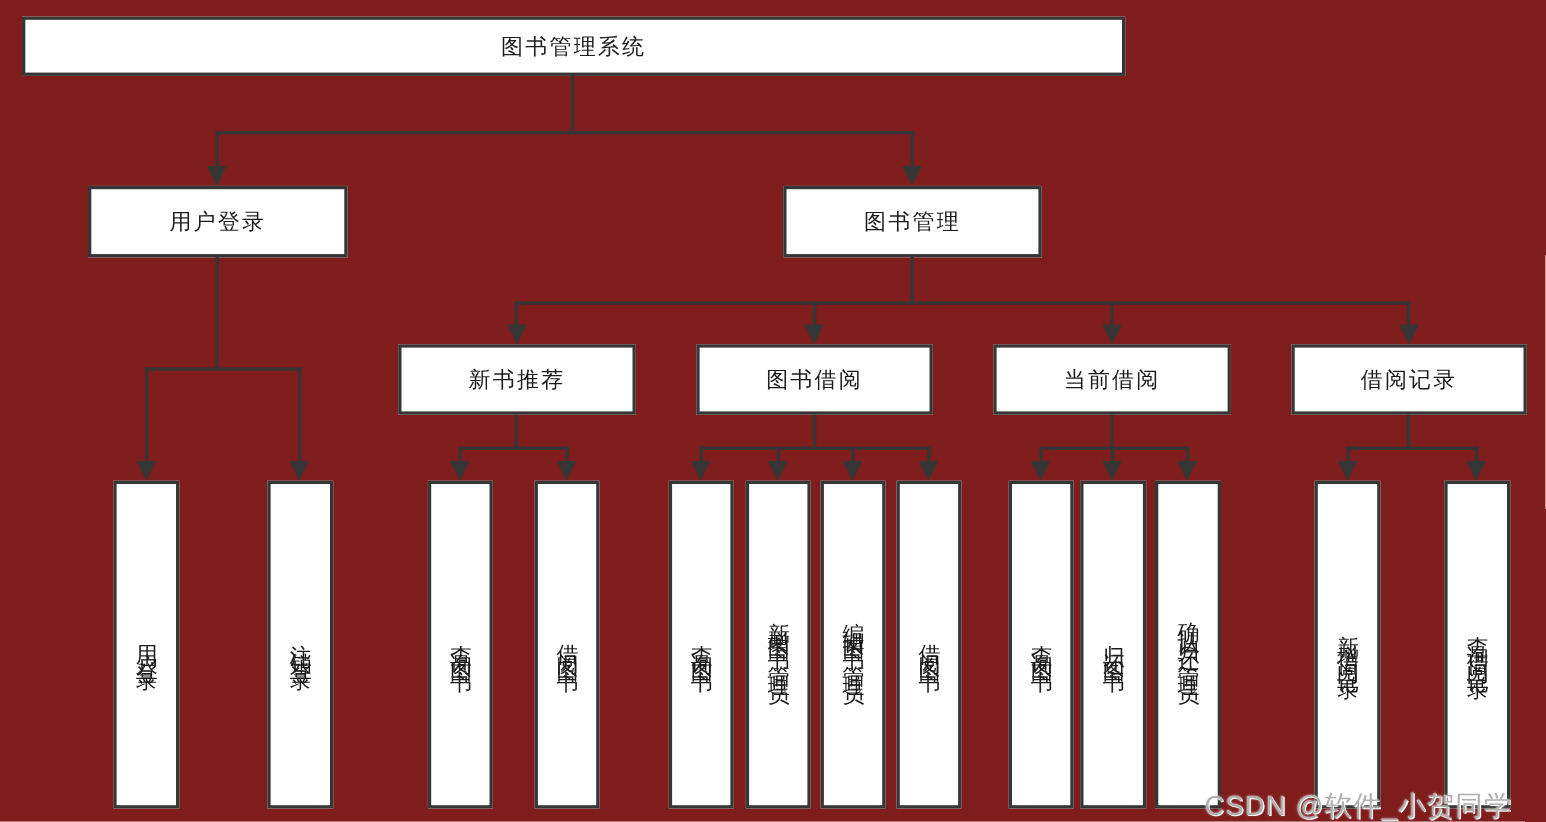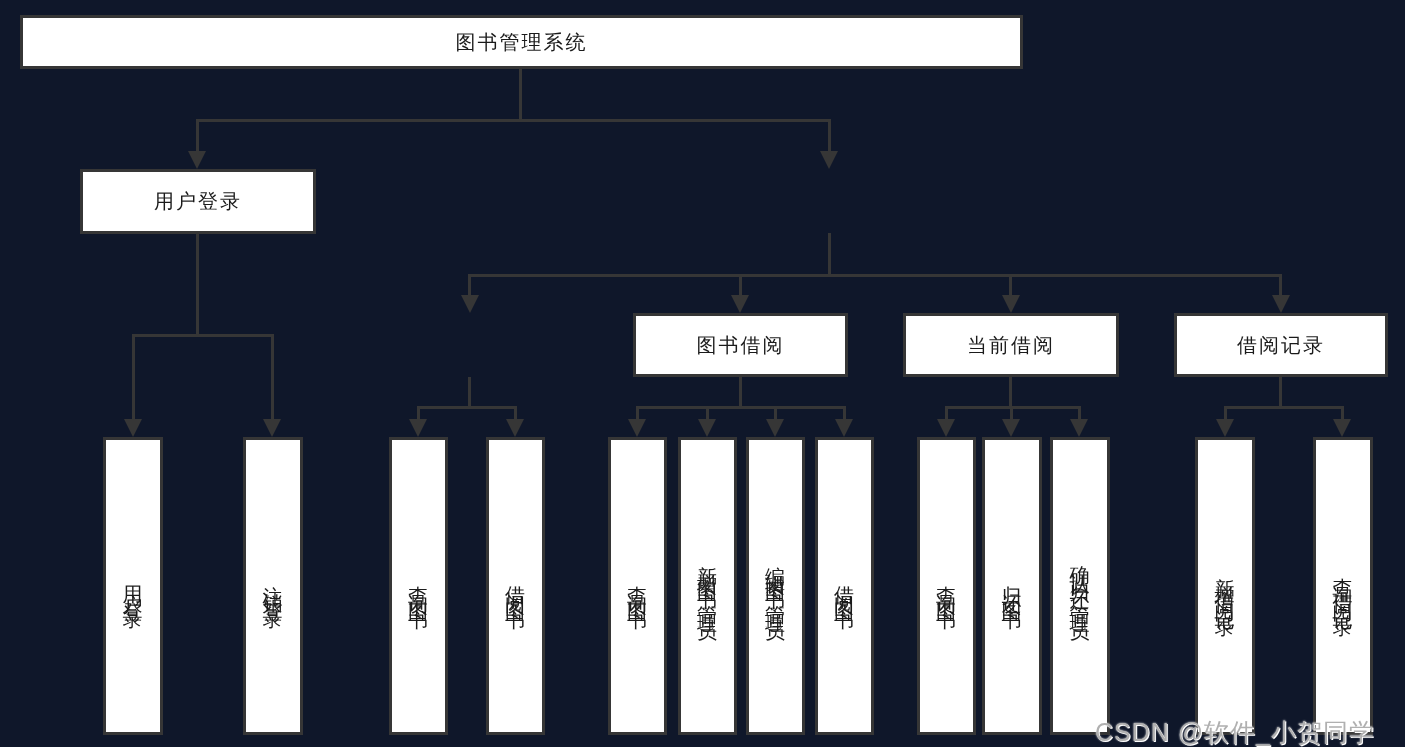--- a/index.html
+++ b/index.html
@@ -7,21 +7,21 @@
     --text:#1b1b1b;
     --wm:#b0b0b0;
   }
   *{box-sizing:border-box;margin:0;padding:0;}
   html,body{background:#ffffff;}
   body{font-family:"Liberation Sans","DejaVu Sans",sans-serif;}
   .canvas{
     position:relative;
     width:1405px;
     height:747px;
-    background:#0f172a;
+    background:#7f1d1d;
     overflow:hidden;
   }
   
   .node{
     position:absolute;
     border:3px solid var(--line);
     background:#fff;
     display:flex;
     align-items:center;
     justify-content:center;
@@ -83,39 +83,45 @@
   <div class="vl" style="left:519px;top:68px;height:54px"></div>
   <div class="hl" style="left:196px;top:119px;width:635px"></div>
   <div class="vl" style="left:196px;top:119px;height:34px"></div>
   <div class="arr" style="left:188px;top:151px"></div>
   <div class="vl" style="left:828px;top:119px;height:34px"></div>
   <div class="arr" style="left:820px;top:151px"></div>
 
   <div class="node" style="left:80px;top:169px;width:236px;height:65px">
     <span>用户登录</span>
   </div>
+  <div class="node" style="left:712px;top:169px;width:235px;height:65px">
+    <span>图书管理</span>
+  </div>
 
   <div class="vl" style="left:196px;top:233px;height:104px"></div>
   <div class="hl" style="left:132px;top:334px;width:142px"></div>
   <div class="vl" style="left:132px;top:334px;height:87px"></div>
   <div class="arr" style="left:124px;top:419px"></div>
   <div class="vl" style="left:271px;top:334px;height:87px"></div>
   <div class="arr" style="left:263px;top:419px"></div>
 
   <div class="vl" style="left:828px;top:233px;height:44px"></div>
   <div class="hl" style="left:468px;top:274px;width:814px"></div>
   <div class="vl" style="left:468px;top:274px;height:24px"></div>
   <div class="arr" style="left:461px;top:295px"></div>
   <div class="vl" style="left:739px;top:274px;height:24px"></div>
   <div class="arr" style="left:731px;top:295px"></div>
   <div class="vl" style="left:1009px;top:274px;height:24px"></div>
   <div class="arr" style="left:1002px;top:295px"></div>
   <div class="vl" style="left:1279px;top:274px;height:24px"></div>
   <div class="arr" style="left:1272px;top:295px"></div>
 
+  <div class="node" style="left:362px;top:313px;width:216px;height:64px">
+    <span>新书推荐</span>
+  </div>
   <div class="node" style="left:633px;top:313px;width:215px;height:64px">
     <span>图书借阅</span>
   </div>
   <div class="node" style="left:903px;top:313px;width:216px;height:64px">
     <span>当前借阅</span>
   </div>
   <div class="node" style="left:1174px;top:313px;width:214px;height:64px">
     <span>借阅记录</span>
   </div>
 

